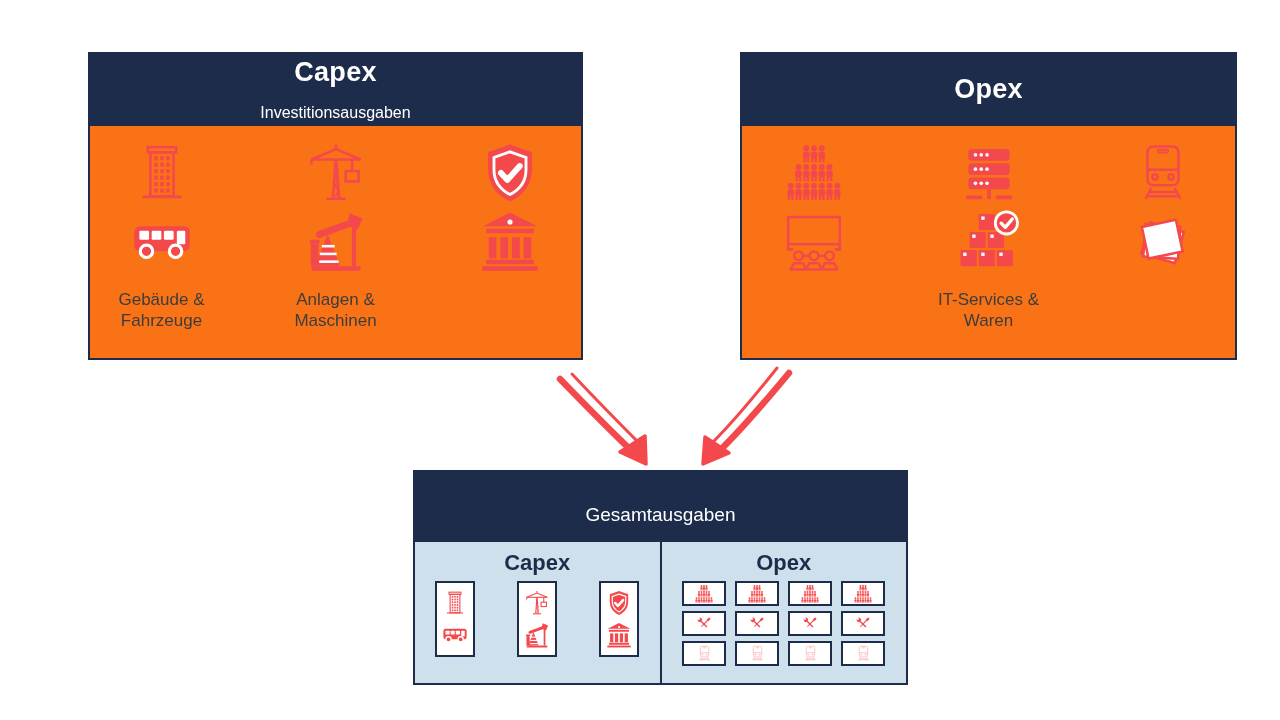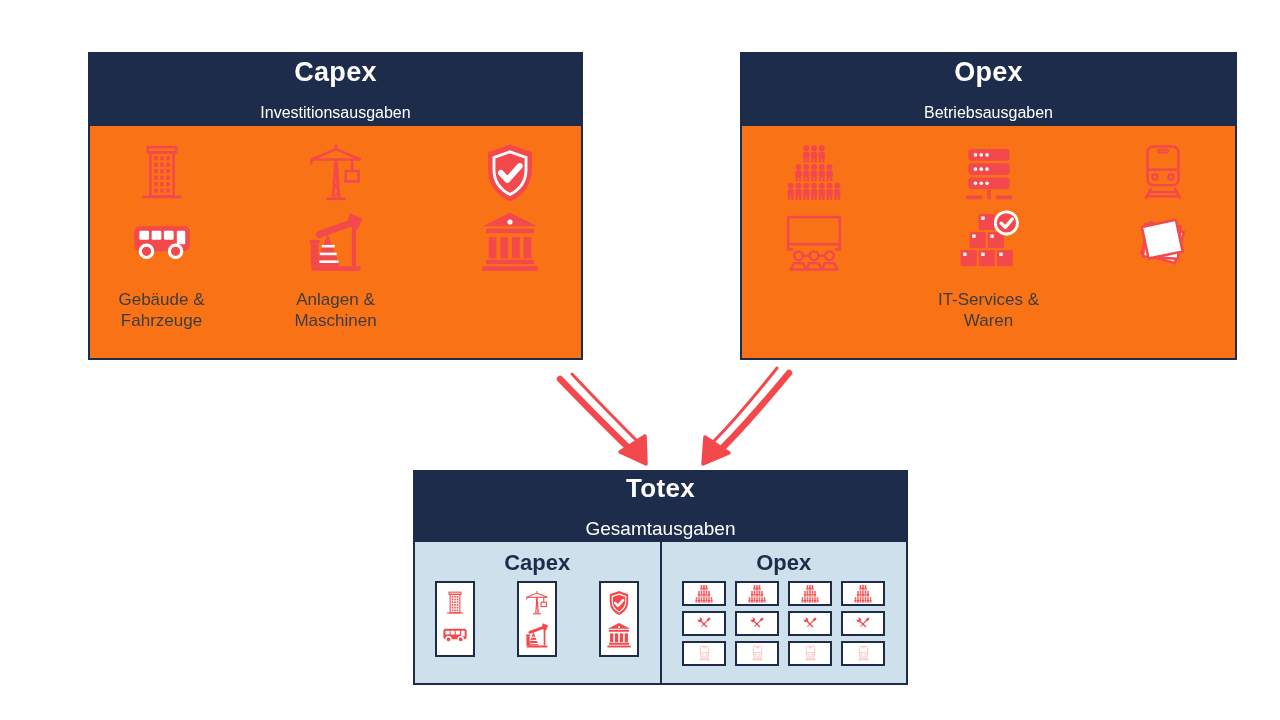--- a/index.html
+++ b/index.html
@@ -150,21 +150,20 @@
               <rect x="2.5" y="43.5" width="43" height="3.5"></rect>
             </svg>
           </span>
       </div>
     </div>
   </section>
 
   <section class="box" id="opex-box">
     <header class="box-header">
       <h2 class="box-title">Opex</h2>
-      <div class="box-sub">Betriebsausgaben</div>
     </header>
     <div class="cols">
       <div class="col">
         <span class="big-icon">
             <svg viewBox="0 0 48 48" fill="currentColor">
               <circle cx="18" cy="4.8" r="2.3"></circle>
               <rect x="15.4" y="7.4" width="5.2" height="5.4" rx="2.1"></rect>
               <rect x="15.8" y="12.1" width="1.75" height="3.8"></rect>
               <rect x="18.45" y="12.1" width="1.75" height="3.8"></rect>
               <circle cx="24" cy="4.8" r="2.3"></circle>
@@ -323,21 +322,20 @@
     </g>
     <g stroke="#f4494c" fill="none" stroke-linecap="round">
       <path d="M789 373 C 760 408 736 436 712 458" stroke-width="6.5"></path>
       <path d="M777 368 C 750 402 727 429 705 450" stroke-width="3"></path>
       <path d="M703 464 L729 453 L705 437 Z" fill="#f4494c" stroke="#f4494c" stroke-width="3.5" stroke-linejoin="round"></path>
     </g>
   </svg>
 
   <section class="box" id="totex-box">
     <header class="box-header">
-      <h2 class="box-title">Totex</h2>
       <div class="box-sub">Gesamtausgaben</div>
     </header>
     <div class="totex-body">
       <div class="totex-sec">
         <h3 class="sec-title">Capex</h3>
         <div class="tall-tiles">
           <div class="tile-tall">
             <span class="tile-icon">
                 <svg viewBox="0 0 48 48">
                   <g fill="none" stroke="currentColor" stroke-width="2">

